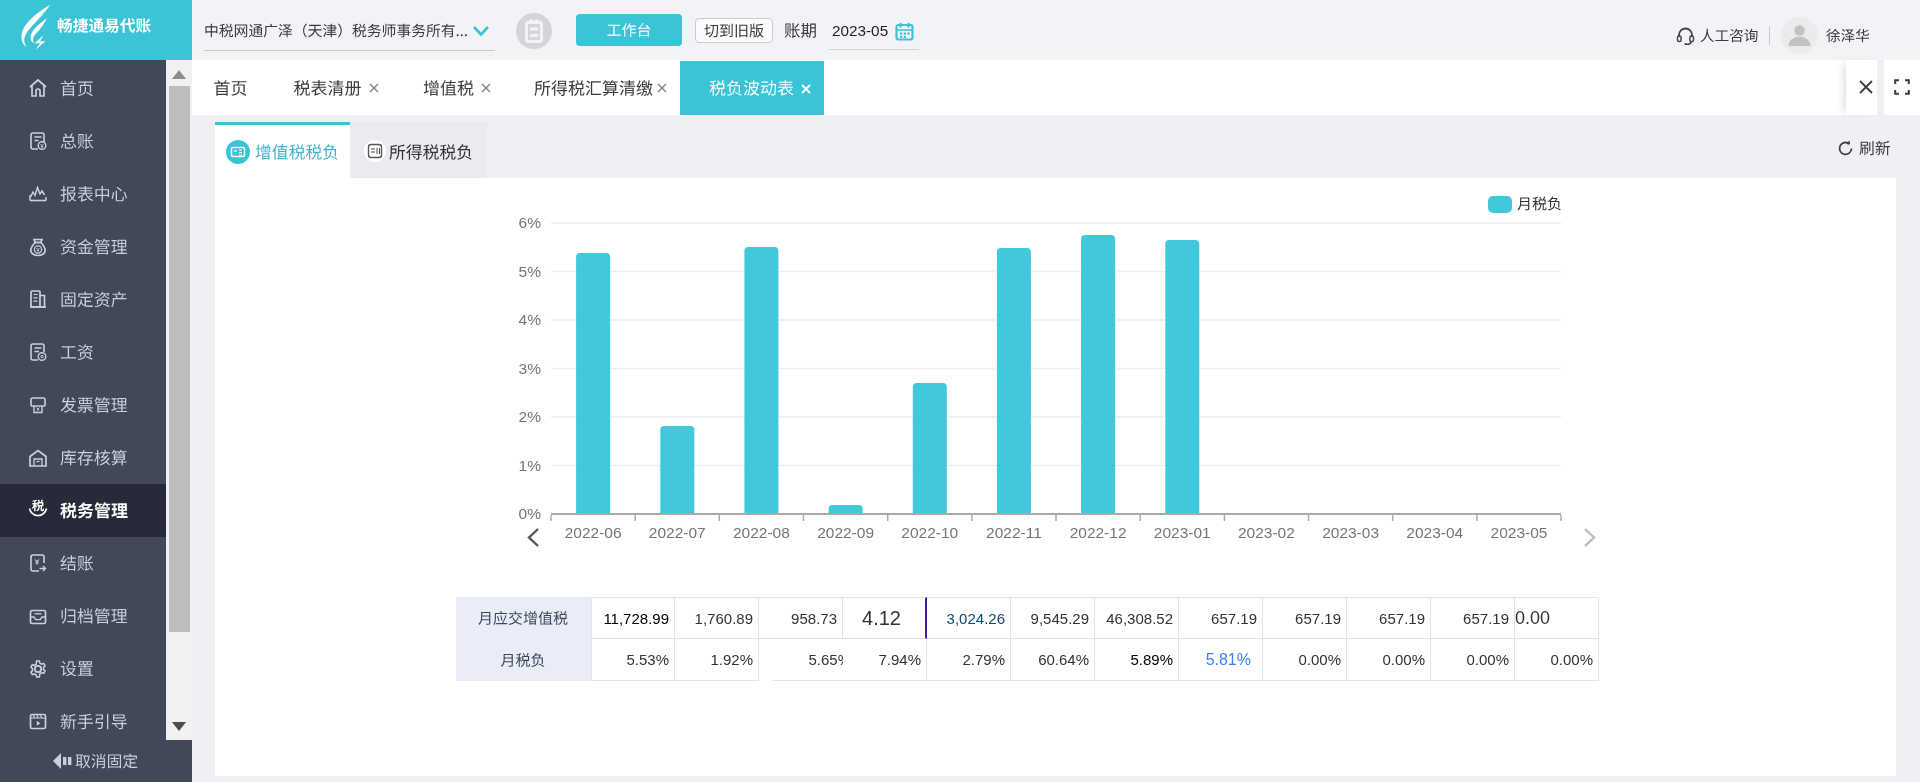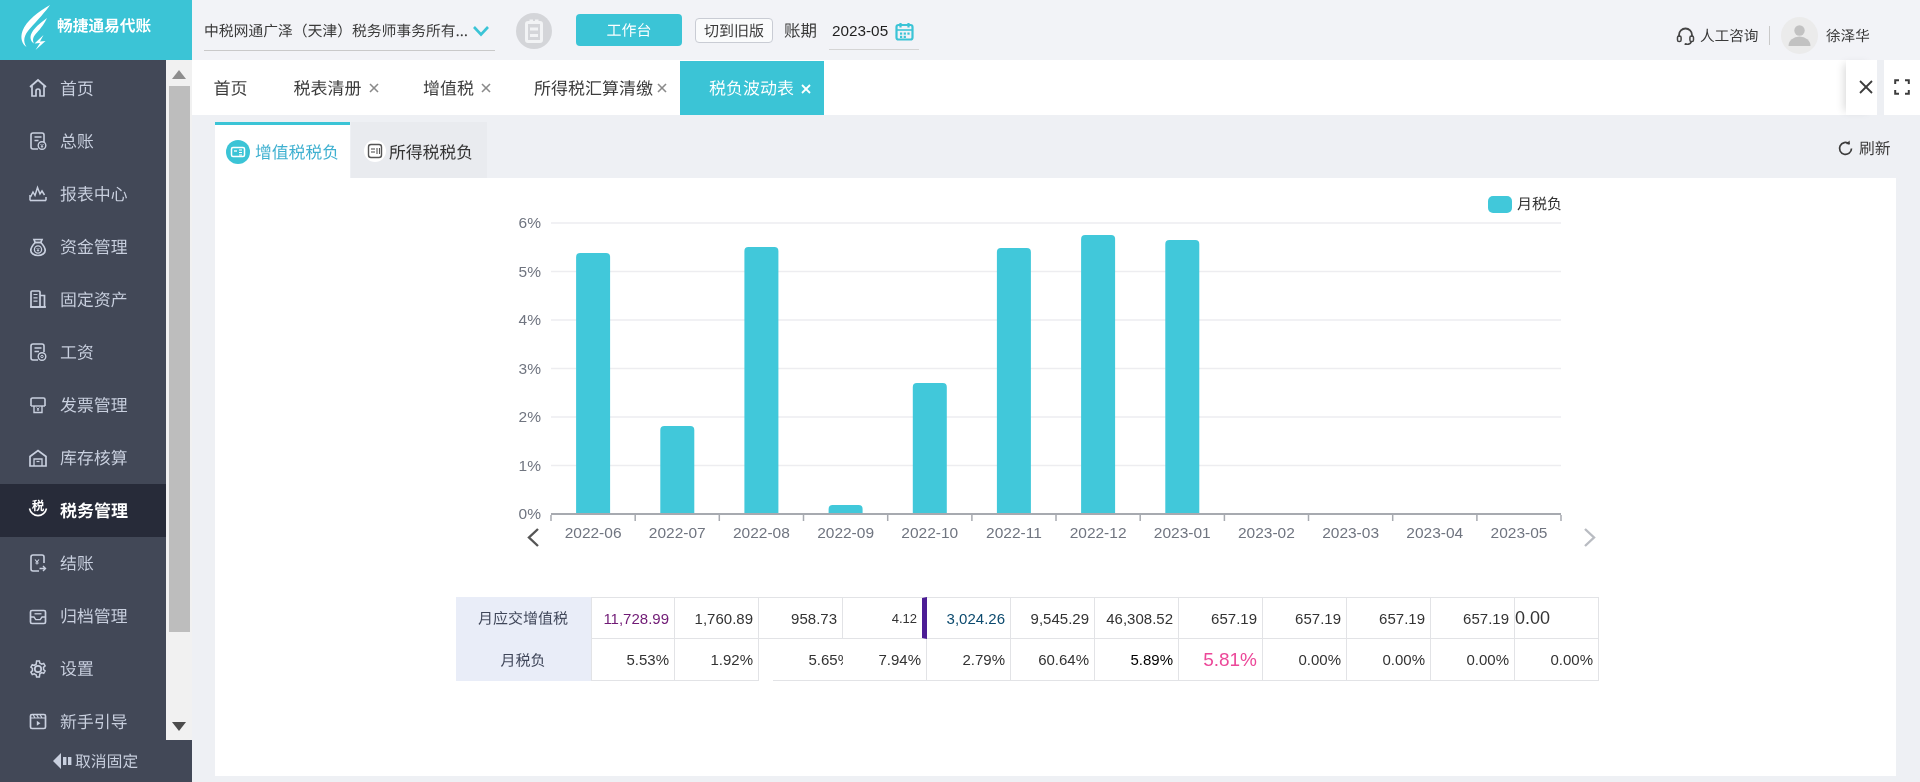--- a/index.html
+++ b/index.html
@@ -230,40 +230,40 @@
     <path d="M950.3,335 V66 Q950.3,62 954.3,62 H980.3 Q984.3,62 984.3,66 V335 Z" fill="#41c8da"></path>
     <text x="1051.4" y="360" text-anchor="middle" font-size="15.5" fill="#707580" font-family="Liberation Sans">2023-02</text>
     <text x="1135.6" y="360" text-anchor="middle" font-size="15.5" fill="#707580" font-family="Liberation Sans">2023-03</text>
     <text x="1219.8" y="360" text-anchor="middle" font-size="15.5" fill="#707580" font-family="Liberation Sans">2023-04</text>
     <text x="1304.0" y="360" text-anchor="middle" font-size="15.5" fill="#707580" font-family="Liberation Sans">2023-05</text>
     <polyline points="323,351 314,359.5 323,368" fill="none" stroke="#555" stroke-width="2.4"></polyline>
     <polyline points="1370,351 1379,359.5 1370,368" fill="none" stroke="#b9bcc2" stroke-width="2.4"></polyline>
   </svg>
 <div class="abs" style="left:456px;top:597px;z-index:5">
     <div style="position:absolute;left:0;top:0;width:135px;height:84px;background:#e9edf8"></div>
-    <div style="position:absolute;left:135px;top:0px;width:84px;height:42px;background:#fff;border-left:1px solid #e2e3e6;border-top:1px solid #e2e3e6;border-right:1px solid #e2e3e6;border-bottom:1px solid #e2e3e6;font-size:15px;color:#701a75;line-height:41px;text-align:right;padding-right:5px">11,728.99</div>
+    <div style="position:absolute;left:135px;top:0px;width:84px;height:42px;background:#fff;border-left:1px solid #e2e3e6;border-top:1px solid #e2e3e6;border-right:1px solid #e2e3e6;border-bottom:1px solid #e2e3e6;font-size:15px;color:#000000;line-height:41px;text-align:right;padding-right:5px">11,728.99</div>
     <div style="position:absolute;left:219px;top:0px;width:84px;height:42px;background:#fff;border-top:1px solid #e2e3e6;border-right:1px solid #e2e3e6;border-bottom:1px solid #e2e3e6;font-size:15px;color:#333;line-height:41px;text-align:right;padding-right:5px">1,760.89</div>
     <div style="position:absolute;left:303px;top:0px;width:84px;height:42px;background:#fff;border-top:1px solid #e2e3e6;border-right:1px solid #e2e3e6;border-bottom:1px solid #e2e3e6;font-size:15px;color:#333;line-height:41px;text-align:right;padding-right:5px">958.73</div>
-    <div style="position:absolute;left:387px;top:0px;width:84px;height:42px;background:#fff;border-top:1px solid #e2e3e6;border-right:5px solid #4c1d95;border-bottom:1px solid #e2e3e6;font-size:13px;color:#333;line-height:41px;text-align:right;padding-right:5px">4.12</div>
+    <div style="position:absolute;left:387px;top:0px;width:84px;height:42px;background:#fff;border-top:1px solid #e2e3e6;border-right:2px solid #4c1d95;border-bottom:1px solid #e2e3e6;font-size:20px;color:#333;line-height:41px;text-align:center;padding-right:5px">4.12</div>
     <div style="position:absolute;left:471px;top:0px;width:84px;height:42px;background:#fff;border-top:1px solid #e2e3e6;border-right:1px solid #e2e3e6;border-bottom:1px solid #e2e3e6;font-size:15px;color:#0c4a6e;line-height:41px;text-align:right;padding-right:5px">3,024.26</div>
     <div style="position:absolute;left:555px;top:0px;width:84px;height:42px;background:#fff;border-top:1px solid #e2e3e6;border-right:1px solid #e2e3e6;border-bottom:1px solid #e2e3e6;font-size:15px;color:#333;line-height:41px;text-align:right;padding-right:5px">9,545.29</div>
     <div style="position:absolute;left:639px;top:0px;width:84px;height:42px;background:#fff;border-top:1px solid #e2e3e6;border-right:1px solid #e2e3e6;border-bottom:1px solid #e2e3e6;font-size:15px;color:#333;line-height:41px;text-align:right;padding-right:5px">46,308.52</div>
     <div style="position:absolute;left:723px;top:0px;width:84px;height:42px;background:#fff;border-top:1px solid #e2e3e6;border-right:1px solid #e2e3e6;border-bottom:1px solid #e2e3e6;font-size:15px;color:#333;line-height:41px;text-align:right;padding-right:5px">657.19</div>
     <div style="position:absolute;left:807px;top:0px;width:84px;height:42px;background:#fff;border-top:1px solid #e2e3e6;border-right:1px solid #e2e3e6;border-bottom:1px solid #e2e3e6;font-size:15px;color:#333;line-height:41px;text-align:right;padding-right:5px">657.19</div>
     <div style="position:absolute;left:891px;top:0px;width:84px;height:42px;background:#fff;border-top:1px solid #e2e3e6;border-right:1px solid #e2e3e6;border-bottom:1px solid #e2e3e6;font-size:15px;color:#333;line-height:41px;text-align:right;padding-right:5px">657.19</div>
     <div style="position:absolute;left:975px;top:0px;width:84px;height:42px;background:#fff;border-top:1px solid #e2e3e6;border-right:1px solid #e2e3e6;border-bottom:1px solid #e2e3e6;font-size:15px;color:#333;line-height:41px;text-align:right;padding-right:5px">657.19</div>
     <div style="position:absolute;left:1059px;top:0px;width:84px;height:42px;background:#fff;border-top:1px solid #e2e3e6;border-right:1px solid #e2e3e6;border-bottom:1px solid #e2e3e6;font-size:18px;color:#333;line-height:41px;text-align:left;padding-right:5px">0.00</div>
     <div style="position:absolute;left:135px;top:42px;width:84px;height:42px;background:#fff;border-left:1px solid #e2e3e6;border-right:1px solid #e2e3e6;border-bottom:1px solid #e2e3e6;font-size:15px;color:#333;line-height:41px;text-align:right;padding-right:5px">5.53%</div>
     <div style="position:absolute;left:219px;top:42px;width:84px;height:42px;background:#fff;border-right:1px solid #e2e3e6;border-bottom:1px solid #e2e3e6;font-size:15px;color:#333;line-height:41px;text-align:right;padding-right:5px">1.92%</div>
     <div style="position:absolute;left:317px;top:42px;width:84px;height:42px;background:#fff;border-right:1px solid #e2e3e6;border-bottom:1px solid #e2e3e6;font-size:15px;color:#333;line-height:41px;text-align:right;padding-right:5px">5.65%</div>
     <div style="position:absolute;left:387px;top:42px;width:84px;height:42px;background:#fff;border-right:1px solid #e2e3e6;border-bottom:1px solid #e2e3e6;font-size:15px;color:#333;line-height:41px;text-align:right;padding-right:5px">7.94%</div>
     <div style="position:absolute;left:471px;top:42px;width:84px;height:42px;background:#fff;border-right:1px solid #e2e3e6;border-bottom:1px solid #e2e3e6;font-size:15px;color:#333;line-height:41px;text-align:right;padding-right:5px">2.79%</div>
     <div style="position:absolute;left:555px;top:42px;width:84px;height:42px;background:#fff;border-right:1px solid #e2e3e6;border-bottom:1px solid #e2e3e6;font-size:15px;color:#333;line-height:41px;text-align:right;padding-right:5px">60.64%</div>
     <div style="position:absolute;left:639px;top:42px;width:84px;height:42px;background:#fff;border-right:1px solid #e2e3e6;border-bottom:1px solid #e2e3e6;font-size:15px;color:#000000;line-height:41px;text-align:right;padding-right:5px">5.89%</div>
-    <div style="position:absolute;left:723px;top:42px;width:84px;height:42px;background:#fff;border-right:1px solid #e2e3e6;border-bottom:1px solid #e2e3e6;font-size:19px;color:#ec4899;line-height:41px;text-align:right;padding-right:5px">5.81%</div>
+    <div style="position:absolute;left:723px;top:42px;width:84px;height:42px;background:#fff;border-right:1px solid #e2e3e6;border-bottom:1px solid #e2e3e6;font-size:16px;color:#3b82f6;line-height:41px;text-align:right;padding-right:11px">5.81%</div>
     <div style="position:absolute;left:807px;top:42px;width:84px;height:42px;background:#fff;border-right:1px solid #e2e3e6;border-bottom:1px solid #e2e3e6;font-size:15px;color:#333;line-height:41px;text-align:right;padding-right:5px">0.00%</div>
     <div style="position:absolute;left:891px;top:42px;width:84px;height:42px;background:#fff;border-right:1px solid #e2e3e6;border-bottom:1px solid #e2e3e6;font-size:15px;color:#333;line-height:41px;text-align:right;padding-right:5px">0.00%</div>
     <div style="position:absolute;left:975px;top:42px;width:84px;height:42px;background:#fff;border-right:1px solid #e2e3e6;border-bottom:1px solid #e2e3e6;font-size:15px;color:#333;line-height:41px;text-align:right;padding-right:5px">0.00%</div>
     <div style="position:absolute;left:1059px;top:42px;width:84px;height:42px;background:#fff;border-right:1px solid #e2e3e6;border-bottom:1px solid #e2e3e6;font-size:15px;color:#333;line-height:41px;text-align:right;padding-right:5px">0.00%</div>
   </div>
 <svg style="position:absolute;left:0;top:0;z-index:50;pointer-events:none" width="1920" height="782">
     <defs>
       <path id="g0" d="M176 849V708H47V172H134V221H176V-88H284V221H421V708H284V849ZM327 422V322H275V422ZM327 515H275V607H327ZM134 422H186V322H134ZM134 515V607H186V515ZM479 411C488 420 524 425 558 426C523 329 464 245 387 190C412 176 456 145 475 127C557 196 629 302 670 426H711C661 235 570 78 431 -16C456 -31 503 -63 521 -81C661 31 762 205 820 426H840C825 168 807 68 785 42C774 29 766 26 751 26C735 26 706 26 674 30C691 -1 704 -49 705 -82C748 -84 787 -83 812 -78C844 -73 866 -63 889 -32C923 11 943 141 963 487C964 502 965 539 965 539H666C749 598 837 671 918 750L833 816L801 804H445V694H685C621 636 557 591 533 574C496 549 459 527 429 521C446 493 471 436 479 411Z"></path>
       <path id="g1" d="M396 256C382 138 345 35 273 -28C298 -43 344 -76 364 -94C399 -58 428 -13 451 40C528 -54 637 -79 776 -79H942C946 -50 961 -1 976 24C934 22 814 22 784 22C754 22 726 23 699 26V119H919V212H699V270H912V410H975V503H912V639H699V681H952V775H699V850H588V775H359V681H588V639H401V548H588V503H342V410H588V359H401V270H588V55C547 74 513 104 487 149C495 178 500 210 505 242ZM801 410V359H699V410ZM801 503H699V548H801ZM142 849V660H37V550H142V377L21 347L47 232L142 259V37C142 24 138 20 126 20C114 19 79 19 42 21C57 -11 70 -61 73 -90C138 -90 182 -86 212 -67C243 -49 252 -18 252 37V291L348 320L333 428L252 406V550H343V660H252V849Z"></path>
       <path id="g2" d="M46 742C105 690 185 617 221 570L307 652C268 697 186 766 127 814ZM274 467H33V356H159V117C116 97 69 60 25 16L98 -85C141 -24 189 36 221 36C242 36 275 5 315 -18C385 -58 467 -69 591 -69C698 -69 865 -63 943 -59C945 -28 962 26 975 56C870 42 703 33 595 33C486 33 396 39 331 78C307 92 289 105 274 115ZM370 818V727H727C701 707 673 688 645 672C599 691 552 709 513 723L436 659C480 642 531 620 579 598H361V80H473V231H588V84H695V231H814V186C814 175 810 171 799 171C788 171 753 170 722 172C734 146 747 106 752 77C812 77 856 78 887 94C919 110 928 135 928 184V598H794L796 600L743 627C810 668 875 718 925 767L854 824L831 818ZM814 512V458H695V512ZM473 374H588V318H473ZM473 458V512H588V458ZM814 374V318H695V374Z"></path>

